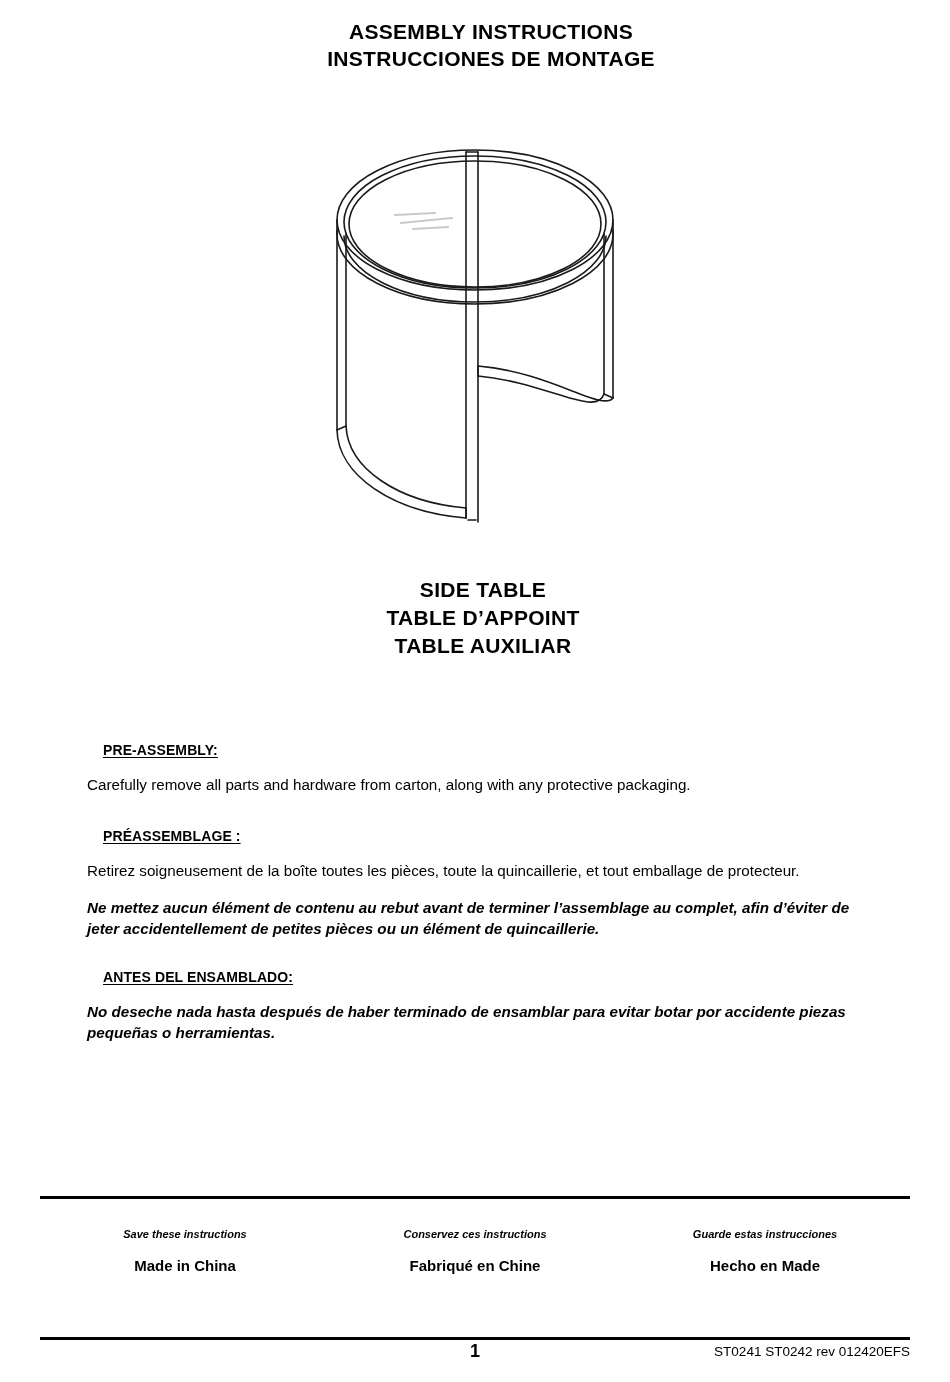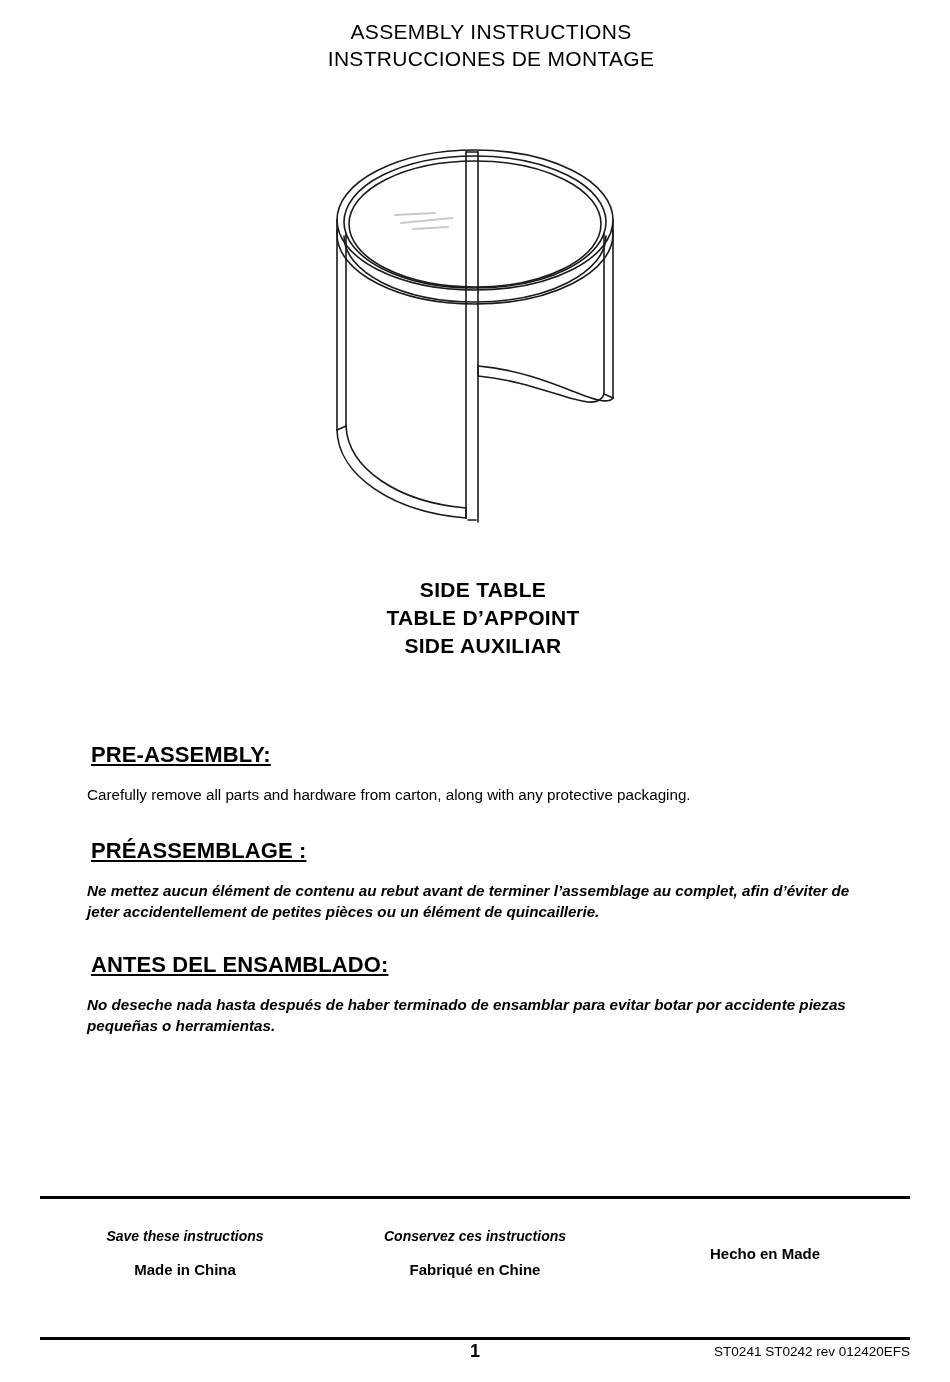--- a/index.html
+++ b/index.html
@@ -19,21 +19,21 @@
   
   .title-block {
     position: absolute;
     top: 18px;
     left: 0;
     width: 950px;
     text-align: center;
   }
   .title-line {
     font-size: 21px;
-    font-weight: normal;
+    font-weight: bold;
     letter-spacing: 0.3px;
     line-height: 27px;
     white-space: nowrap;
     margin-left: 32px;
   }
 
   
   .illustration {
     position: absolute;
     top: 130px;
@@ -68,25 +68,25 @@
   .sections {
     position: absolute;
     top: 742px;
     left: 87px;
     width: 778px;
   }
   .section {
     margin-bottom: 22px;
   }
   .section-heading {
-    font-size: 22px;
+    font-size: 14px;
     font-weight: bold;
     text-decoration: underline;
     text-underline-offset: 2px;
-    margin: 0 0 13px 4px;
+    margin: 0 0 13px 16px;
     letter-spacing: 0.1px;
   }
   .section-para {
     font-size: 15.2px;
     line-height: 21px;
     margin: 16px 0 13px 0;
   }
   .section-para.emphasis {
     font-weight: bold;
     font-style: italic;
@@ -117,21 +117,21 @@
     top: 1228px;
     left: 40px;
     width: 870px;
     display: flex;
   }
   .footer-col {
     flex: 1 1 0;
     text-align: center;
   }
   .footer-save {
-    font-size: 14px;
+    font-size: 11px;
     font-weight: bold;
     font-style: italic;
     white-space: nowrap;
   }
   .footer-origin {
     font-size: 15px;
     font-weight: bold;
     margin-top: 17px;
     white-space: nowrap;
   }
@@ -202,32 +202,33 @@
     <line x1="313" y1="268" x2="304" y2="264"></line>
     <line x1="178" y1="236" x2="178" y2="246"></line>
 
     <line x1="168" y1="390" x2="176" y2="390"></line>
   </svg>
 </div>
 
 <div class="product-name-block">
   <div class="product-name-line">SIDE TABLE</div>
   <div class="product-name-line">TABLE D’APPOINT</div>
-  <div class="product-name-line">SIDE AUXILIAR</div>
+  <div class="product-name-line">TABLE AUXILIAR</div>
 </div>
 
 <div class="sections">
 
   <div class="section" id="section-en">
     <div class="section-heading">PRE-ASSEMBLY:</div>
     <p class="section-para">Carefully remove all parts and hardware from carton, along with any protective packaging.</p>
   </div>
 
   <div class="section" id="section-fr">
     <div class="section-heading">PRÉASSEMBLAGE :</div>
+    <p class="section-para">Retirez soigneusement de la boîte toutes les pièces, toute la quincaillerie, et tout emballage de protecteur.</p>
     <p class="section-para emphasis">Ne mettez aucun élément de contenu au rebut avant de terminer l’assemblage au complet, afin d’éviter de jeter accidentellement de petites pièces ou un élément de quincaillerie.</p>
   </div>
 
   <div class="section" id="section-es">
     <div class="section-heading">ANTES DEL ENSAMBLADO:</div>
     <p class="section-para emphasis">No deseche nada hasta después de haber terminado de ensamblar para evitar botar por accidente piezas pequeñas o herramientas.</p>
   </div>
 
 </div>
 
@@ -236,20 +237,21 @@
 <div class="footer-cols">
   <div class="footer-col">
     <div class="footer-save">Save these instructions</div>
     <div class="footer-origin">Made in China</div>
   </div>
   <div class="footer-col">
     <div class="footer-save">Conservez ces instructions</div>
     <div class="footer-origin">Fabriqué en Chine</div>
   </div>
   <div class="footer-col">
+    <div class="footer-save">Guarde estas instrucciones</div>
     <div class="footer-origin">Hecho en Made</div>
   </div>
 </div>
 
 <div class="rule" id="rule-bottom-footer"></div>
 
 <div class="page-number">1</div>
 <div class="doc-code">ST0241  ST0242  rev 012420EFS</div>
 
 </body></html>

